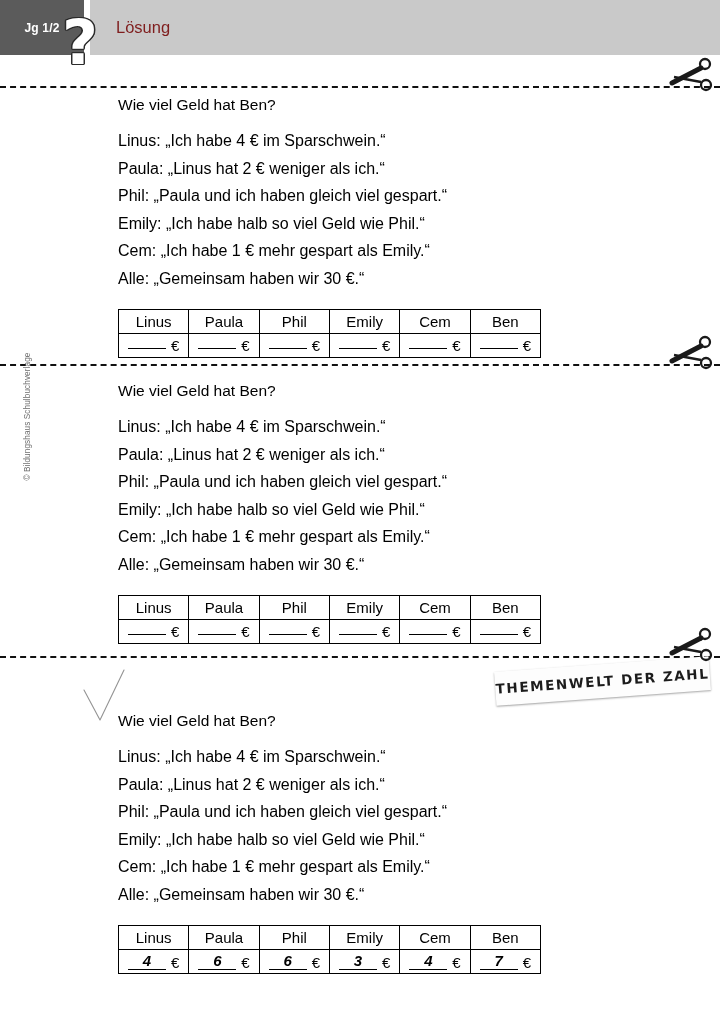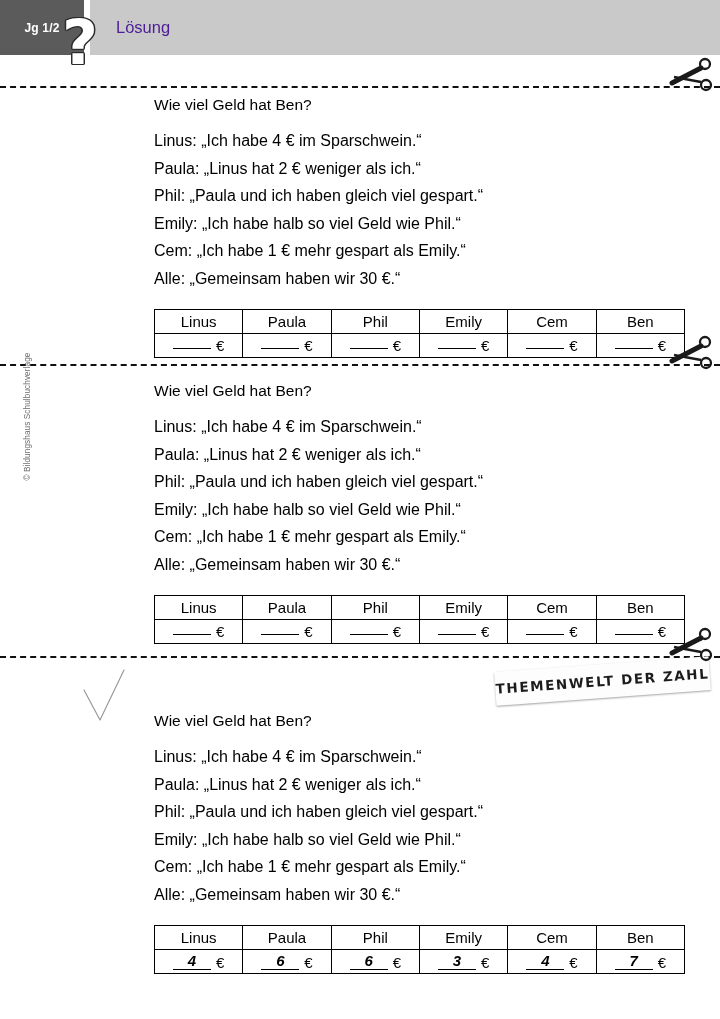--- a/index.html
+++ b/index.html
@@ -48,21 +48,21 @@
     flex: none;
   }
   .band-sol .band-gap { background: #ffffff; }
 
   .band-title {
     flex: 1 1 auto;
     display: flex;
     align-items: center;
     padding-left: 26px;
     font-size: 16.5px;
-    color: #4c1d95;
+    color: #7f1d1d;
   }
 
   
   .logo-tag {
     position: absolute;
     width: 215px;
     height: 34px;
     background: #fdfdfd;
     box-shadow: 0 1px 2px rgba(0,0,0,0.35);
     transform: rotate(-4.2deg);
@@ -124,40 +124,39 @@
     left: 0;
     width: 720px;
   }
   .sec-a { top: 95px; }
   .sec-b { top: 381px; }
   .sec-c { top: 711px; }
 
   .content {
     padding-left: 118px;
     padding-right: 48px;
-    margin-left: 36px;
   }
 
   .q-title {
     font-size: 15.5px;
     margin: 0 0 13px 0;
     line-height: 1.25;
   }
   .stmt {
     font-size: 16px;
     line-height: 1.72;
     margin: 0;
   }
 
   
   .tbl {
     margin-top: 17px;
     border-collapse: collapse;
     table-layout: fixed;
-    width: 531px;
+    width: 423px;
   }
   .tbl td {
     border: 1.6px solid #000000;
     height: 23px;
     text-align: center;
     font-size: 15px;
     padding: 0;
   }
   .tbl .hdr td { font-size: 15px; }
   .tbl .val td { font-size: 15px; }

